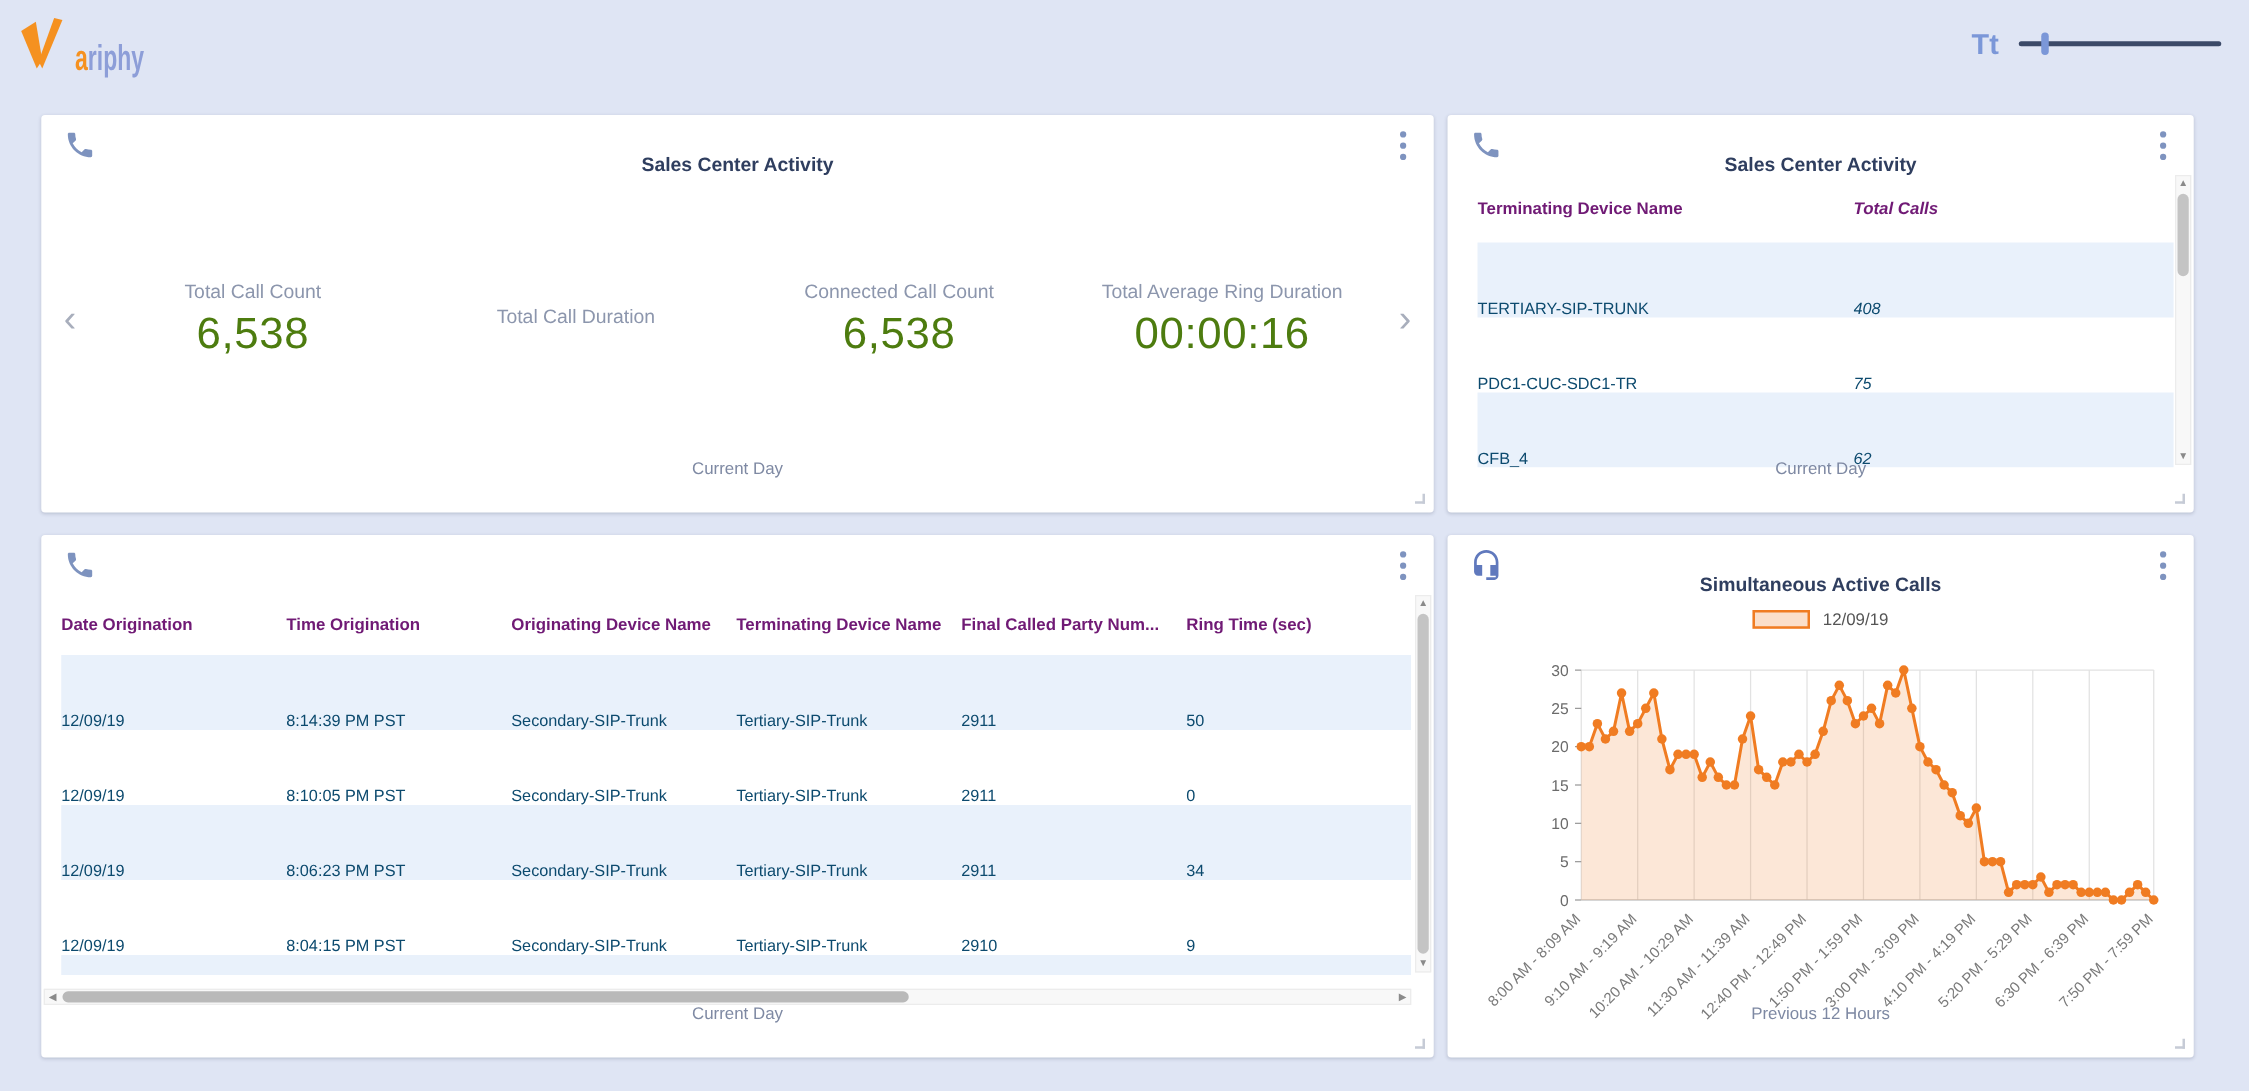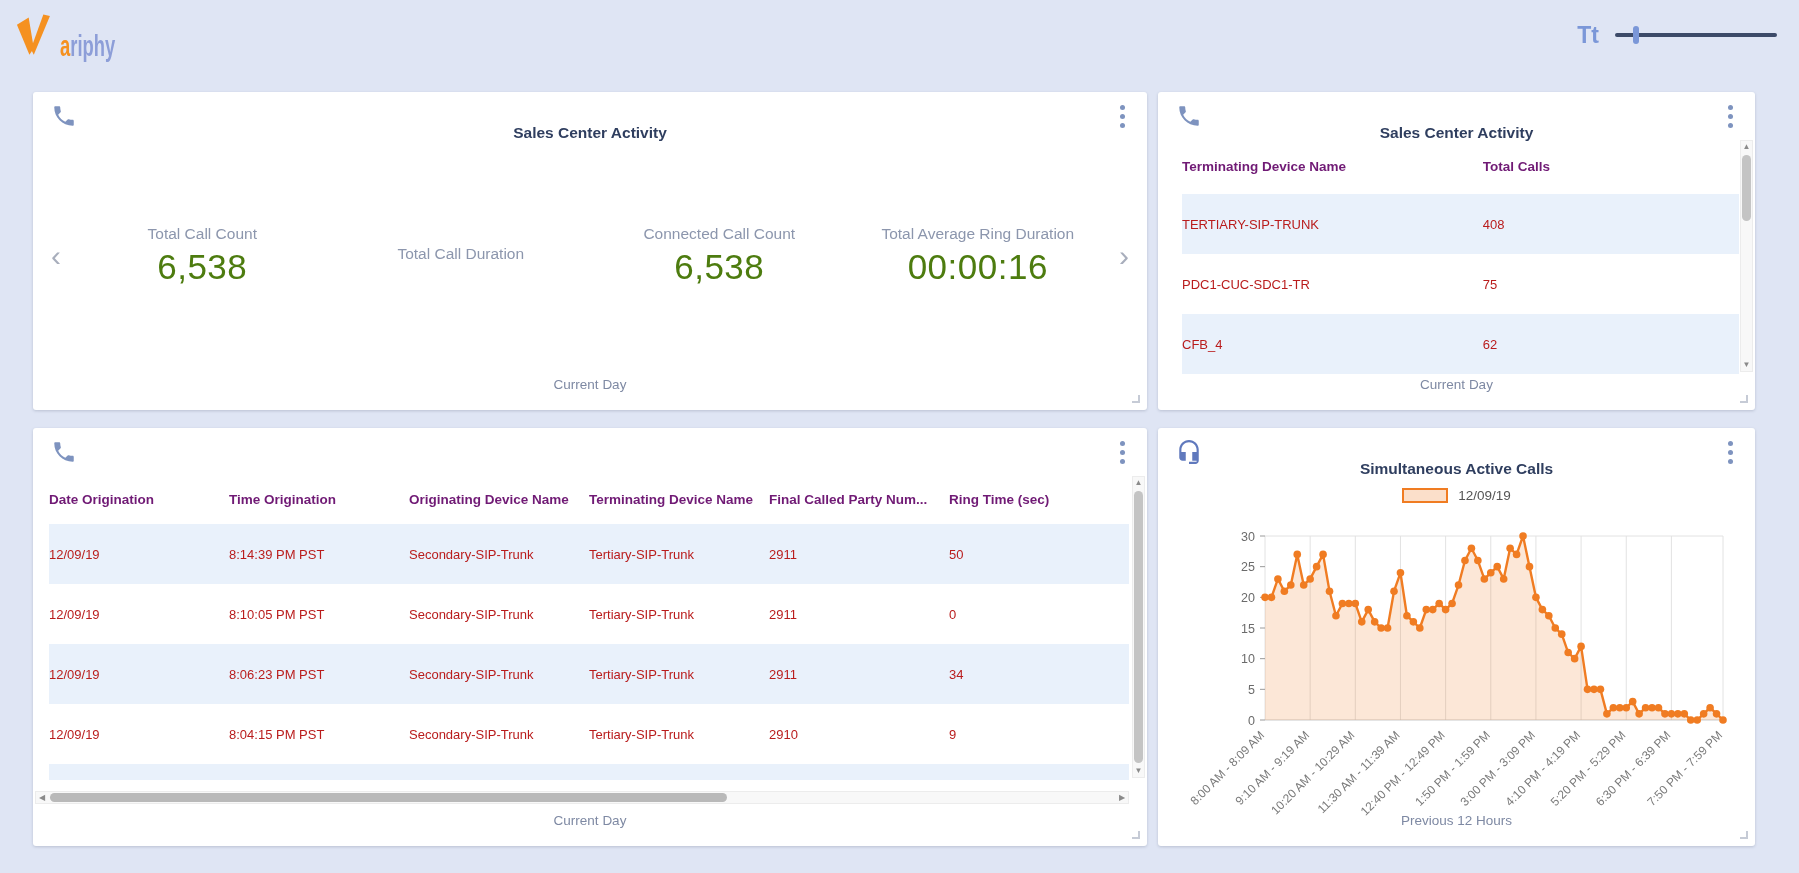--- a/index.html
+++ b/index.html
@@ -19,42 +19,42 @@
   .slider-handle{position:absolute;left:18px;top:1px;width:6px;height:18px;background:#7b97d8;border-radius:3px;}
 
   
   .grid{position:absolute;left:33px;top:92px;display:grid;grid-template-columns:1114px 597px;grid-template-rows:318px 418px;column-gap:11px;row-gap:18px;}
   .card{position:relative;background:#fff;border-radius:3px;box-shadow:0 1px 3px rgba(40,50,80,.20);overflow:hidden;}
   .card-head{position:relative;height:46px;flex:0 0 auto;}
   .card-title{position:absolute;left:60px;right:60px;top:0;height:46px;line-height:50px;text-align:center;font-weight:bold;font-size:15.5px;color:#2f3e5f;margin-top:16px;}
   .head-icon{position:absolute;left:18px;top:11px;width:26px;height:26px;}
   .kebab{position:absolute;right:14px;top:10px;width:22px;height:28px;display:flex;flex-direction:column;align-items:center;justify-content:center;gap:4px;cursor:pointer;}
   .kebab i{width:5px;height:5px;border-radius:50%;background:#7e93bf;display:block;}
-  .card-foot{position:absolute;left:0;right:0;bottom:5px;height:36px;text-align:center;line-height:32px;font-size:13.5px;color:#7e89a3;}
+  .card-foot{position:absolute;left:0;right:0;bottom:15px;height:36px;text-align:center;line-height:32px;font-size:13.5px;color:#7e89a3;}
   .resize{position:absolute;right:7px;bottom:7px;width:8px;height:8px;border-right:2px solid #c6cbd6;border-bottom:2px solid #c6cbd6;cursor:nwse-resize;}
 
   
   .kpi-body{position:absolute;left:0;right:0;top:46px;bottom:36px;display:flex;align-items:center;padding:0 6px;}
   .carousel-chevron{flex:0 0 34px;text-align:center;font-size:30px;color:#a8aebc;cursor:pointer;line-height:1;user-select:none;}
   .kpi{flex:1 1 0;text-align:center;}
   .kpi-label{font-size:15.5px;color:#8c96ad;margin-bottom:4px;}
   .kpi-value{font-size:35px;color:#4d7c0f;letter-spacing:.5px;}
 
   
   .thead{display:flex;align-items:center;font-weight:bold;font-size:13.5px;color:#701a75;}
-  .tr{display:flex;align-items:center;font-size:13px;color:#b91c1c;}
+  .tr{display:flex;align-items:flex-end;font-size:13px;color:#0c4a6e;}
   .tr.stripe{background:#e9f1fb;}
   .td{overflow:hidden;text-overflow:ellipsis;white-space:nowrap;padding-right:10px;}
   .th{overflow:hidden;text-overflow:ellipsis;white-space:nowrap;padding-right:10px;}
 
   .tbl-devices{position:absolute;left:0;right:16px;top:46px;bottom:36px;overflow:hidden;padding:0 0 0 24px;}
   .tbl-devices .thead{height:56px;}
   .tbl-devices .tr{height:60px;padding-left:0;}
   .tbl-devices .th:nth-child(1),.tbl-devices .td:nth-child(1){width:54%;}
-  .tbl-devices .th:nth-child(2),.tbl-devices .td:nth-child(2){width:46%;}
+  .tbl-devices .th:nth-child(2),.tbl-devices .td:nth-child(2){width:46%;font-style:italic;}
 
   .tbl-recent{position:absolute;left:0;right:18px;top:46px;bottom:64px;overflow:hidden;padding:0 0 0 16px;}
   .tbl-recent .thead{height:50px;}
   .tbl-recent .tr{height:60px;}
   .tbl-recent .th,.tbl-recent .td{flex:1 1 0;}
   .tr.partial{height:16px;}
 
   
   .vscroll{position:absolute;width:13px;background:#f8f8f8;border:1px solid #ececec;}
   .vscroll .arr{position:absolute;left:0;width:100%;height:12px;color:#8a8a8a;font-size:8px;text-align:center;line-height:12px;cursor:pointer;}

